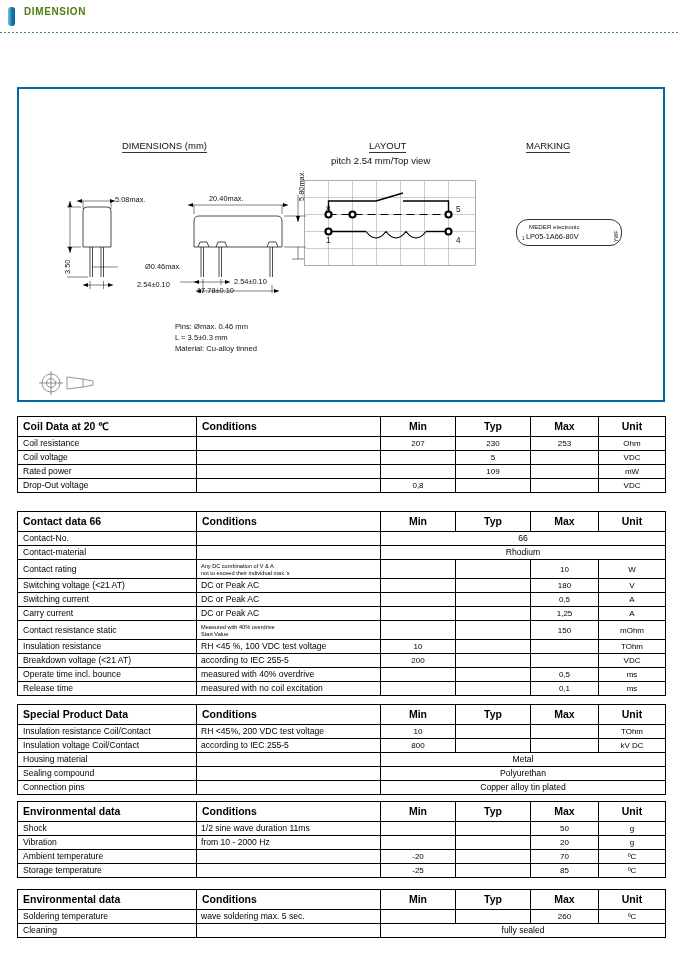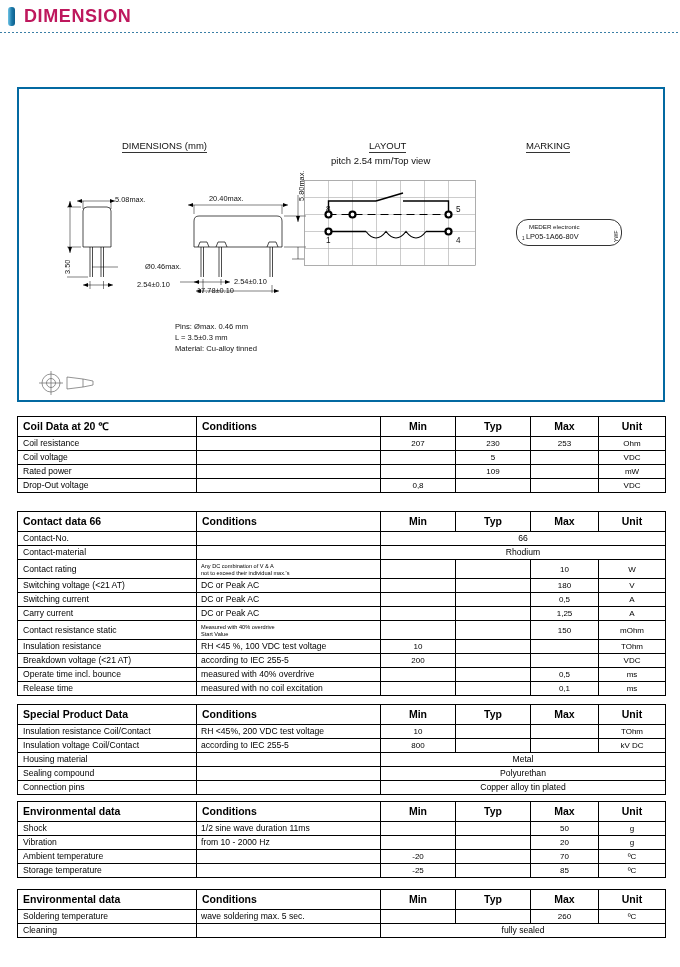--- a/index.html
+++ b/index.html
@@ -6,22 +6,22 @@
   body{
     width:680px;height:967px;background:#ffffff;
     font-family:"Liberation Sans", sans-serif;
     color:#000;overflow:hidden;position:relative;
   }
 
   
   .page-header{position:absolute;left:0;top:0;width:680px;height:38px;}
   .hdr-bar{position:absolute;left:8px;top:7px;width:7px;height:19px;border-radius:3px;
     background:linear-gradient(to right,#6fc4e6,#1a78a8 55%,#0d5f8c);}
-  .hdr-title{position:absolute;left:24px;top:6px;font-size:18px;font-weight:bold;
-    letter-spacing:.6px;color:#be185d;}
+  .hdr-title{position:absolute;left:24px;top:6px;font-size:10px;font-weight:bold;
+    letter-spacing:.6px;color:#4d7c0f;}
   .hdr-rule{position:absolute;left:0;top:32px;width:680px;height:1px;
     background-image:linear-gradient(to right,#3b7fa6 42%,rgba(255,255,255,0) 0%);
     background-size:4px 1px;background-repeat:repeat-x;}
 
   
   .draw-box{position:absolute;left:17px;top:87px;width:648px;height:315px;
     border:2px solid #0369a1;box-sizing:border-box;background:#fff;}
   .cap{position:absolute;font-size:9.5px;color:#111;white-space:nowrap;}
   .cap-ul{border-bottom:1px solid #333;padding-bottom:1px;}
   .tiny{position:absolute;font-size:6.6px;color:#111;white-space:nowrap;line-height:1.34;}

